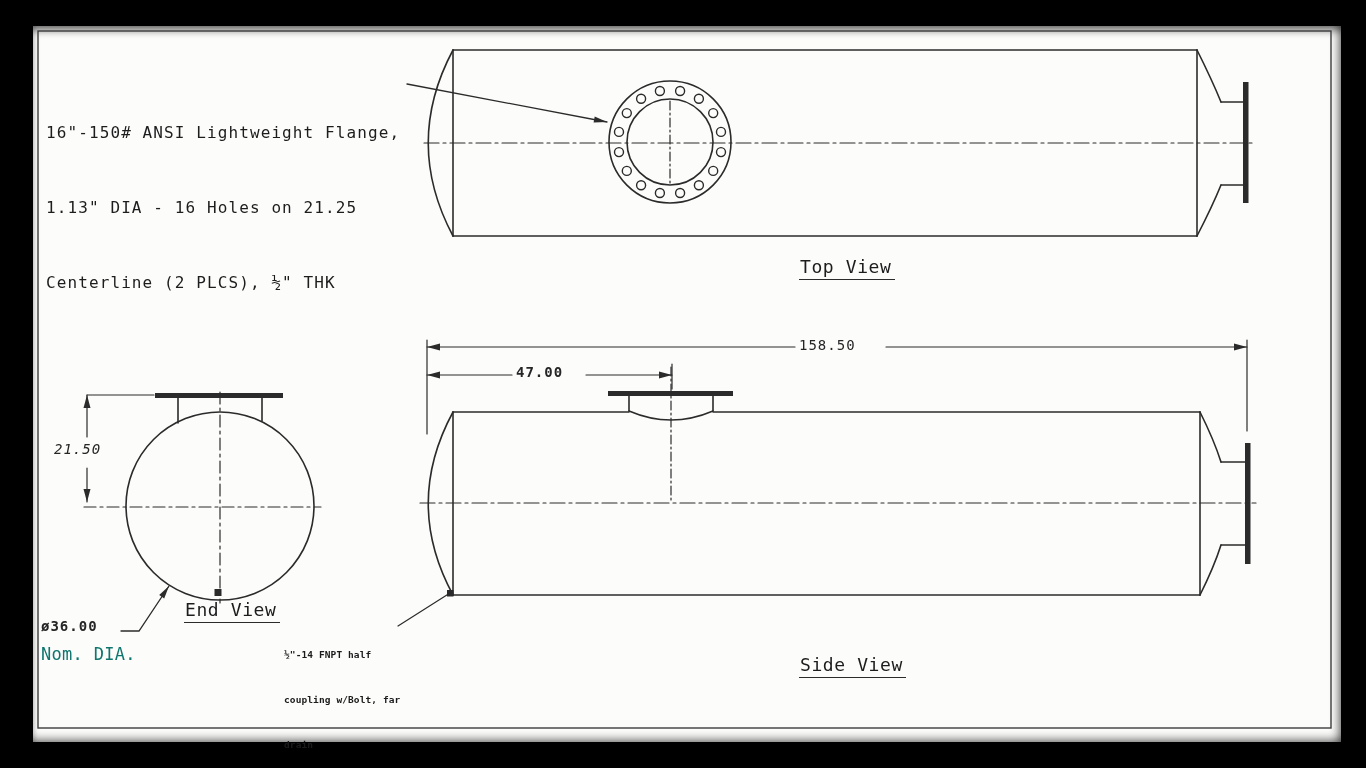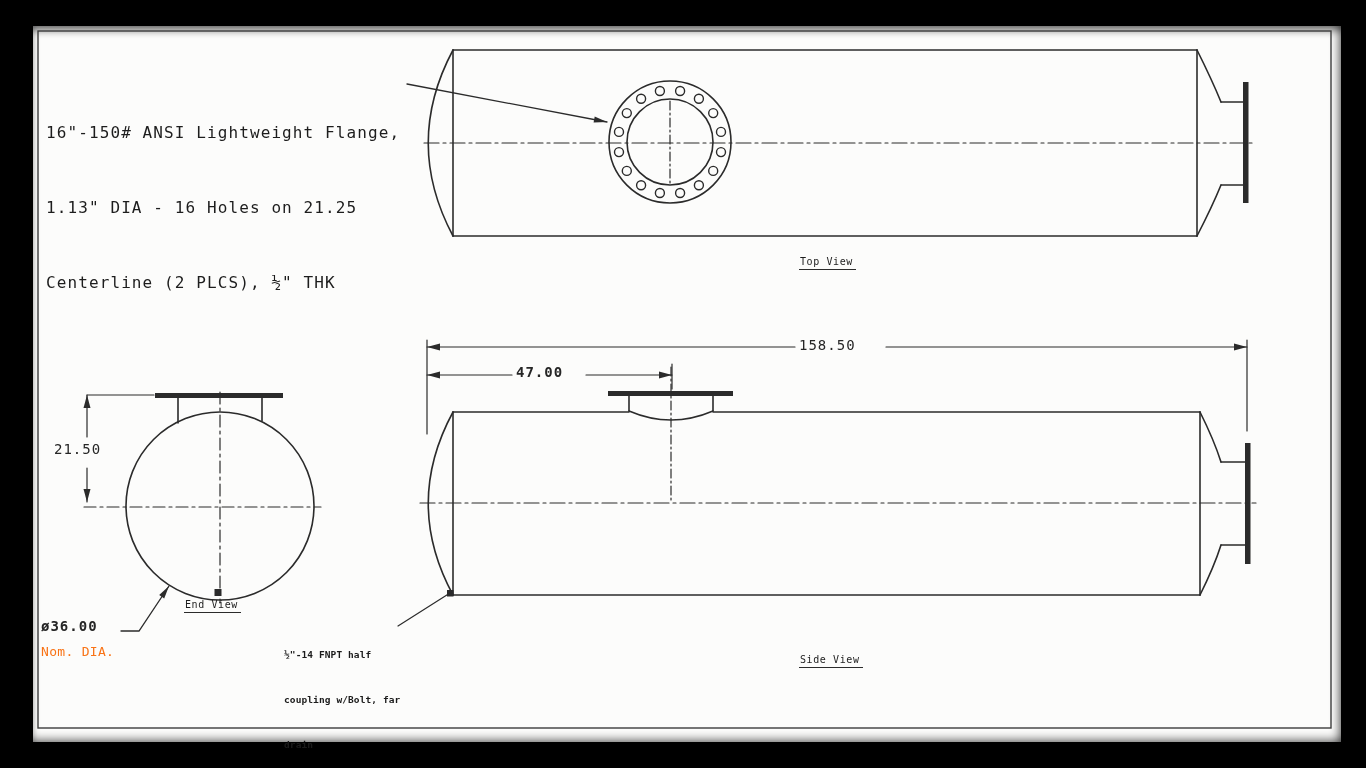--- a/index.html
+++ b/index.html
@@ -7,22 +7,22 @@
           font-family:"DejaVu Sans Mono","Liberation Mono",monospace;}
   .page{position:absolute;left:33px;top:26px;width:1308px;height:716px;background:#fcfcfb;
         box-shadow: inset 0 10px 9px -6px rgba(0,0,0,.6),
                     inset -9px 0 8px -6px rgba(0,0,0,.5),
                     inset 0 -9px 8px -6px rgba(0,0,0,.5),
                     inset 6px 0 6px -5px rgba(0,0,0,.22);}
   svg.linework{position:absolute;left:0;top:0;width:1366px;height:768px;}
   .txt{position:absolute;color:#222;white-space:pre;}
   .note-lg{font-size:16px;line-height:25px;letter-spacing:1.1px;color:#1d1d1d;}
   .dim{font-size:14px;letter-spacing:1px;color:#262626;}
-  .dim-md{font-size:13px;letter-spacing:.3px;color:#f97316;}
-  .view-label{font-size:10px;letter-spacing:.6px;color:#1d1d1d;
+  .dim-md{font-size:17px;letter-spacing:.3px;color:#0f766e;}
+  .view-label{font-size:18px;letter-spacing:.6px;color:#1d1d1d;
               border-bottom:1.6px solid #2b2b2b;padding:0 3px 2px 1px;}
   .note-sm{font-size:9.5px;line-height:15px;letter-spacing:.1px;color:#1b1b1b;font-weight:bold;}
 </style>
 </head>
 <body>
 
 <div class="screen">
 
   <div class="page"></div>
 
@@ -131,21 +131,21 @@
     <div>1.13" DIA - 16 Holes on 21.25</div>
     <div>Centerline (2 PLCS), ½" THK</div>
   </div>
 
   <div class="txt view-label" style="left:799px;top:256px;">Top View</div>
 
   <div class="txt dim" style="left:799px;top:337px;">158.50</div>
 
   <div class="txt dim" style="left:516px;top:364px;font-weight:bold;">47.00</div>
 
-  <div class="txt dim" style="left:54px;top:441px;">21.50</div>
+  <div class="txt dim" style="left:54px;top:441px;font-style:italic;">21.50</div>
 
   <div class="txt dim" style="left:41px;top:618px;font-weight:bold;">ø36.00</div>
 
   <div class="txt dim-md" style="left:41px;top:644px;">Nom. DIA.</div>
 
   <div class="txt view-label" style="left:184px;top:599px;">End View</div>
 
   <div class="txt note-sm" style="left:284px;top:617px;">
     <div>½"-14 FNPT half</div>
     <div>coupling w/Bolt, far</div>

